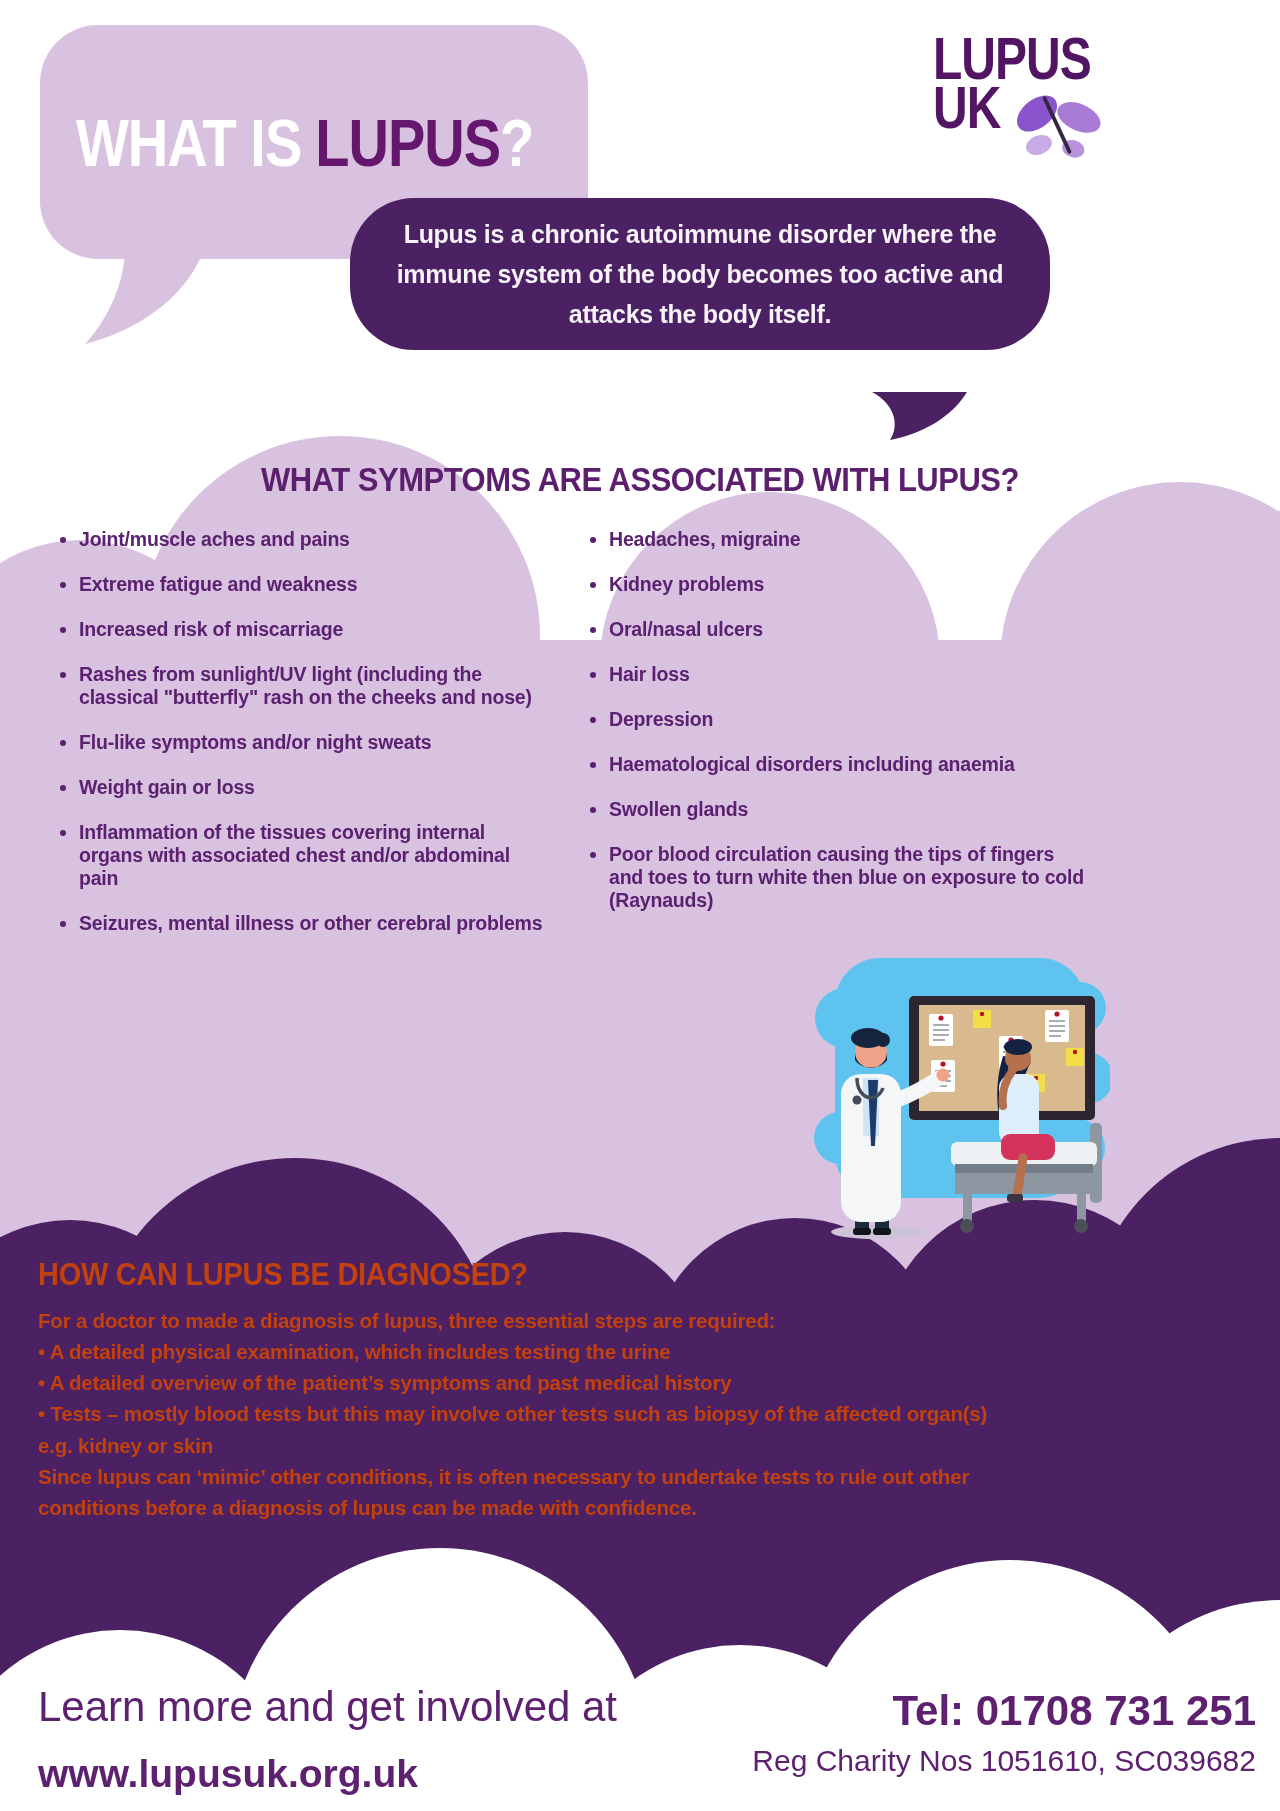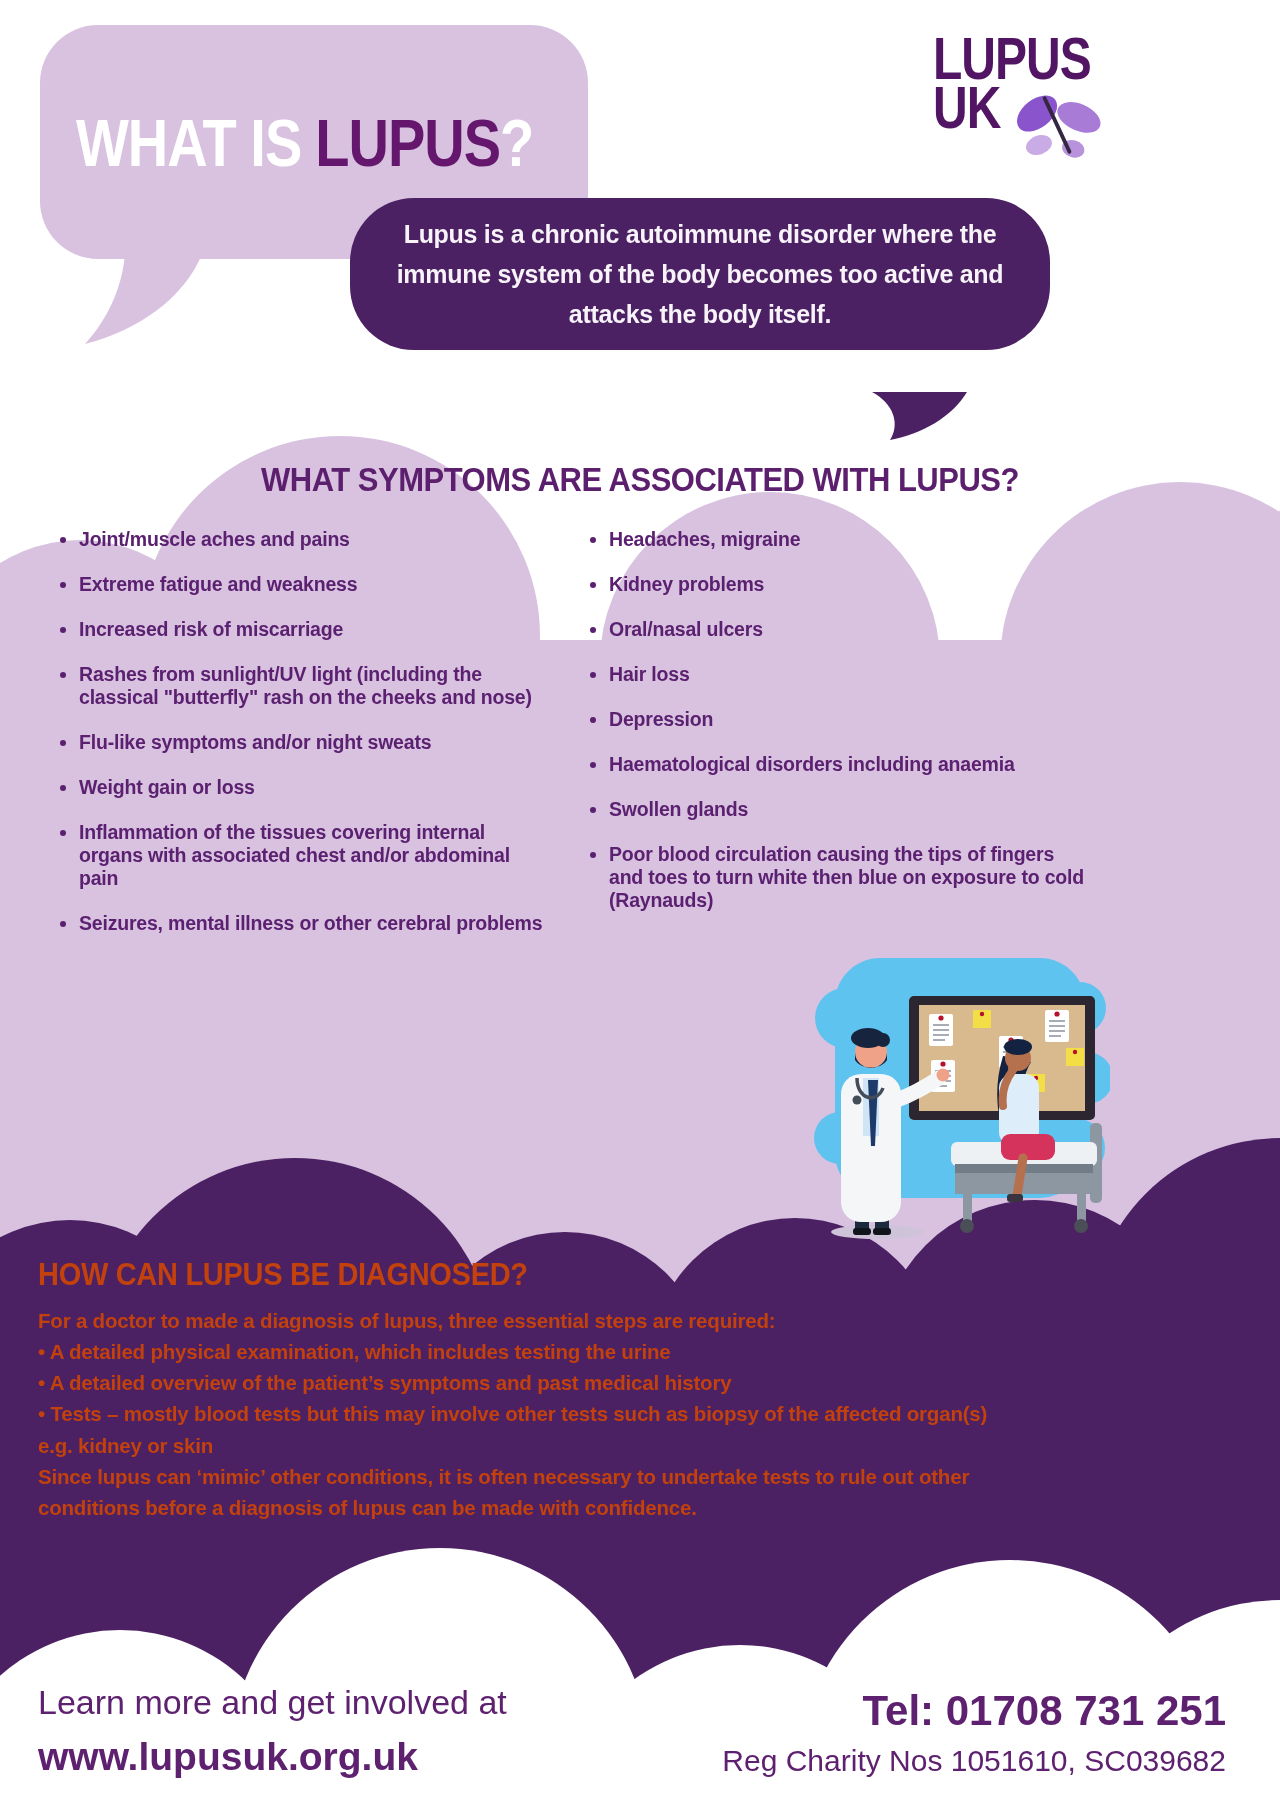--- a/index.html
+++ b/index.html
@@ -65,23 +65,23 @@
   
   .diag{position:absolute;left:38px;top:1256px;width:965px;color:#c2410c;}
   .diag-heading{
     font-size:29px;font-weight:bold;letter-spacing:-0.3px;margin:0 0 16px 0;
     transform:scaleY(1.1);transform-origin:left top;
   }
   .diag-line{font-size:20.5px;font-weight:bold;line-height:1.52;letter-spacing:-0.2px;}
 
   
   .footer-left{position:absolute;left:38px;top:1682px;color:#5e2170;}
-  .footer-learn{font-size:34px;line-height:1.2;}
-  .footer-web{font-size:39px;font-weight:bold;margin-top:12px;}
-  .footer-right{position:absolute;right:54px;top:1688px;text-align:right;color:#5e2170;}
+  .footer-learn{font-size:42px;line-height:1.2;}
+  .footer-web{font-size:39px;font-weight:bold;margin-top:20px;}
+  .footer-right{position:absolute;right:24px;top:1688px;text-align:right;color:#5e2170;}
   .footer-tel{font-size:42px;font-weight:bold;line-height:1.1;}
   .footer-charity{font-size:30px;margin-top:10px;}
 </style>
 </head>
 <body>
 
 <div class="poster">
 
   <div class="layer1">
     <div class="bump lav" style="left:-70px;top:540px;width:300px;height:300px;"></div>

